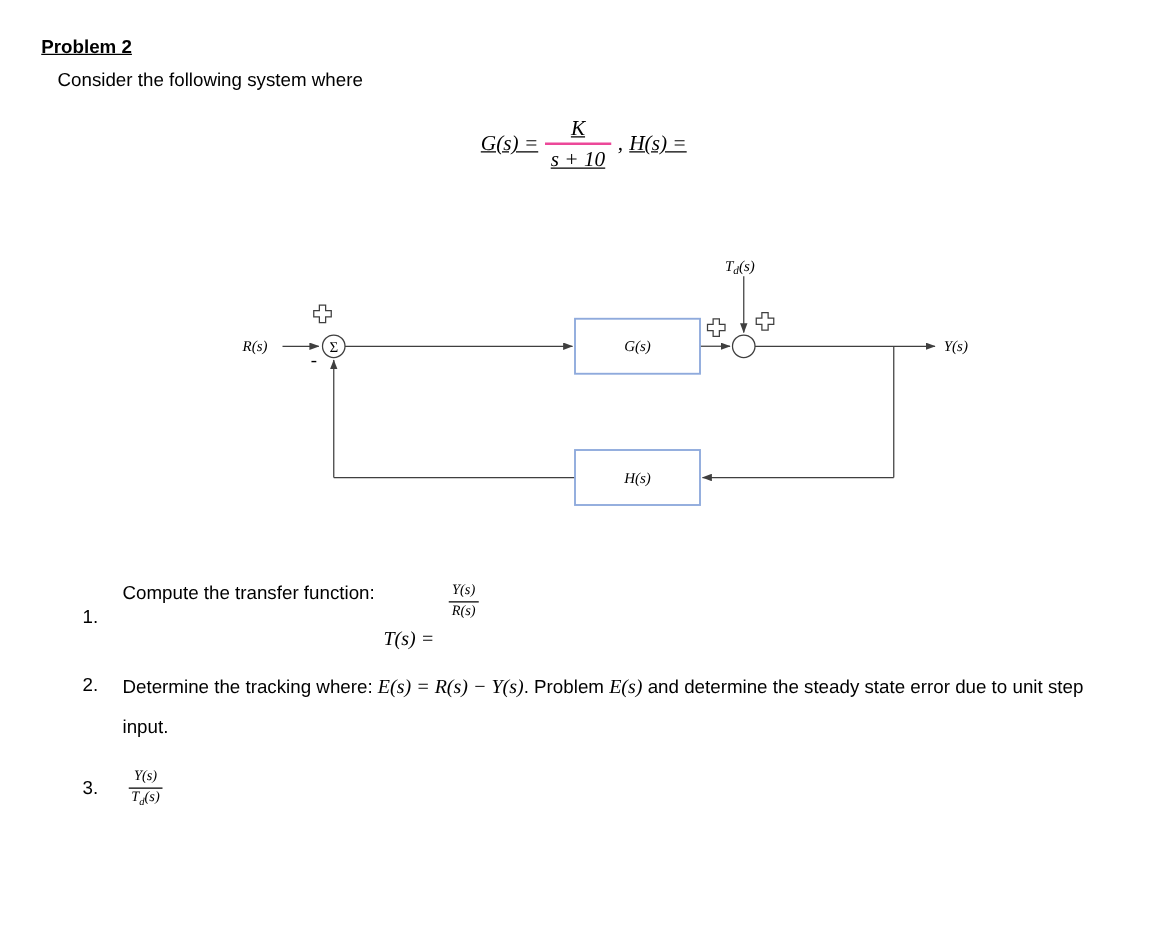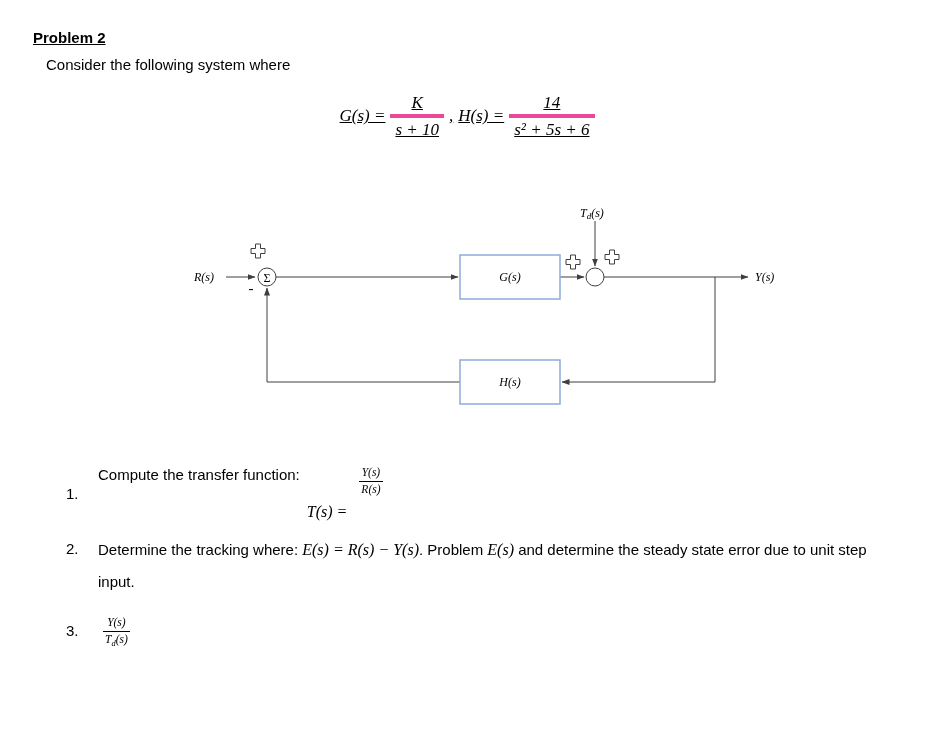--- a/index.html
+++ b/index.html
@@ -45,21 +45,21 @@
     text-decoration: underline;
   }
   .frac {
     display: inline-flex;
     flex-direction: column;
     align-items: center;
     vertical-align: middle;
     line-height: 1.25;
   }
   .frac .num { padding: 0 5px 1px; }
-  .frac .den { border-top: 4px solid #ec4899; padding: 1px 5px 0; }
+  .frac .den { border-top: 2px solid #ec4899; padding: 1px 5px 0; }
   .diagram { position: absolute; left: 150px; top: 195px; }
   .mtxt { font-family: "Liberation Serif", serif; font-style: italic; font-size: 12px; fill: #000; }
   .sigma { font-family: "Liberation Serif", serif; font-size: 12px; fill: #000; }
   .minus { font-family: "Liberation Serif", serif; font-size: 15px; fill: #000; }
   .list-item {
     position: absolute;
     left: 66px;
     font-size: 15px;
     display: flex;
   }
@@ -90,24 +90,20 @@
   <div class="intro">Consider the following system where</div>
 
   <div class="formula">
       <span class="math">G(s) =</span>
       <span class="frac">
         <span class="num math">K</span>
         <span class="den math">s + 10</span>
       </span>
       <span class="math">,</span>
       <span class="math">H(s) =</span>
-      <span class="frac">
-        <span class="num math">14</span>
-        <span class="den math">s² + 5s + 6</span>
-      </span>
     </div>
 
   <svg class="diagram" width="680" height="235" viewBox="0 0 680 235" xmlns="http://www.w3.org/2000/svg">
     <defs>
       <marker id="arw" markerWidth="8" markerHeight="6" refX="7.5" refY="3" orient="auto">
         <path d="M0,0 L8,3 L0,6 Z" fill="#3f3f3f"></path>
       </marker>
     </defs>
 
     <g fill="none" stroke-width="1" stroke="#3f3f3f">

